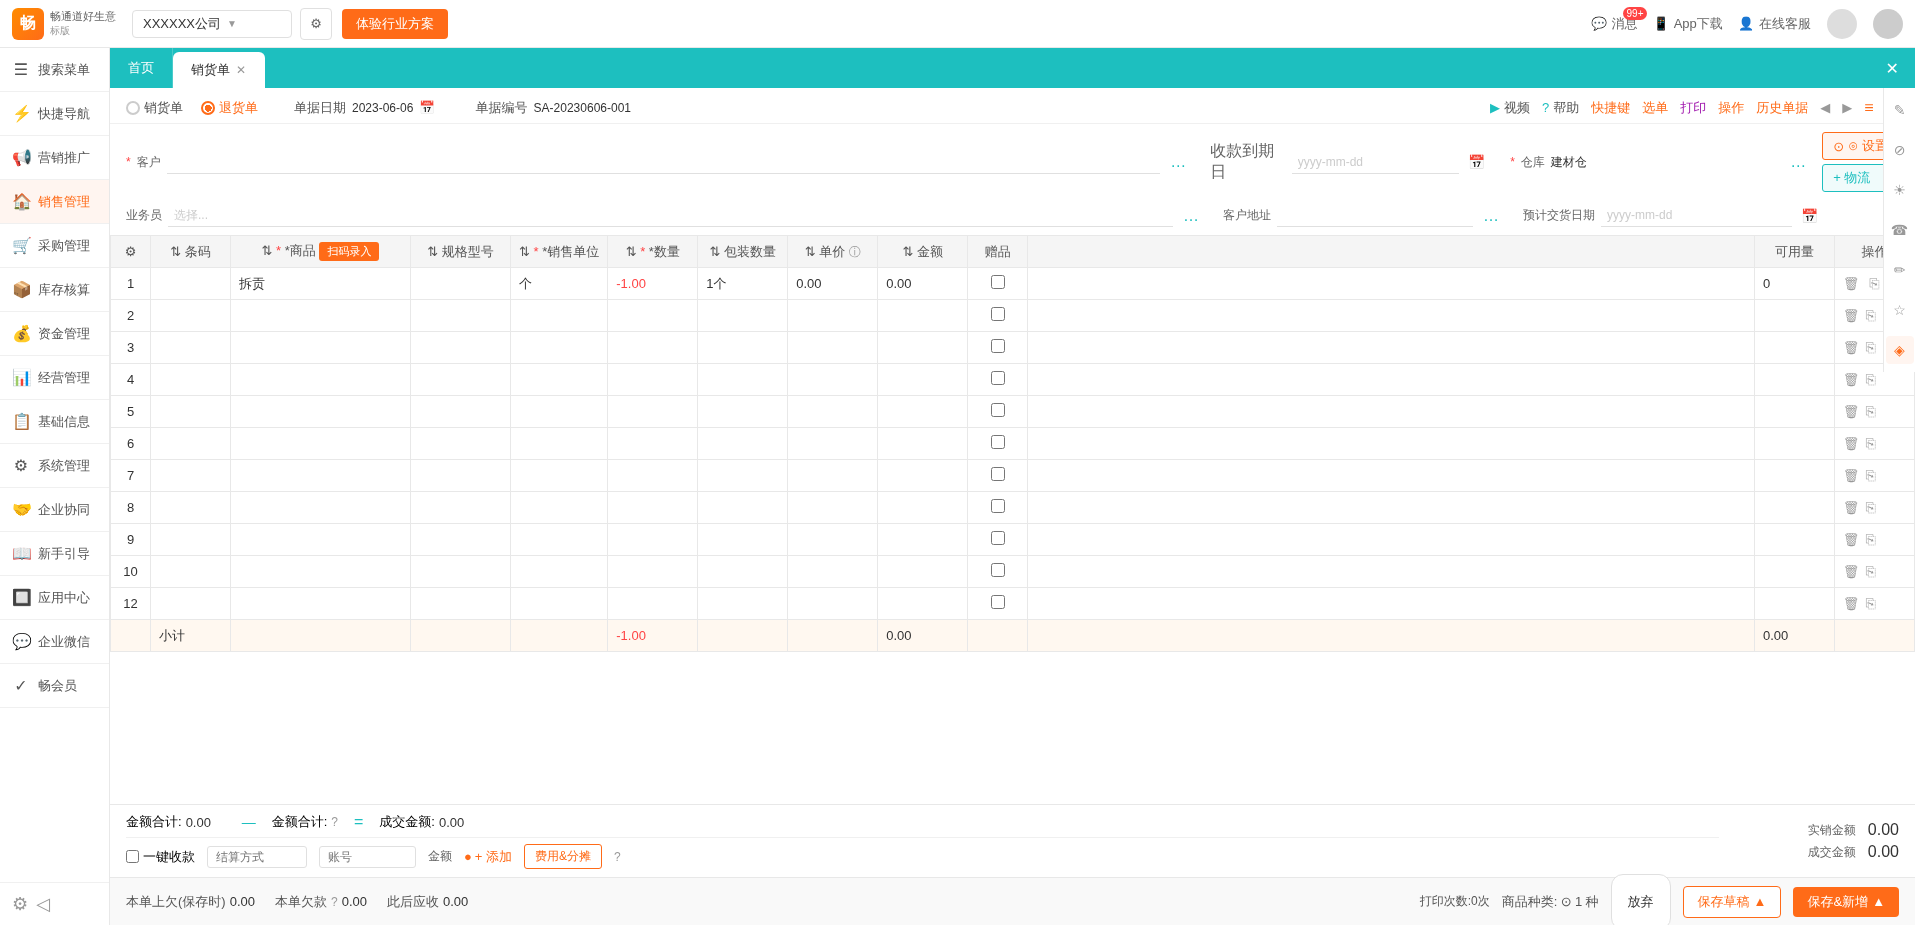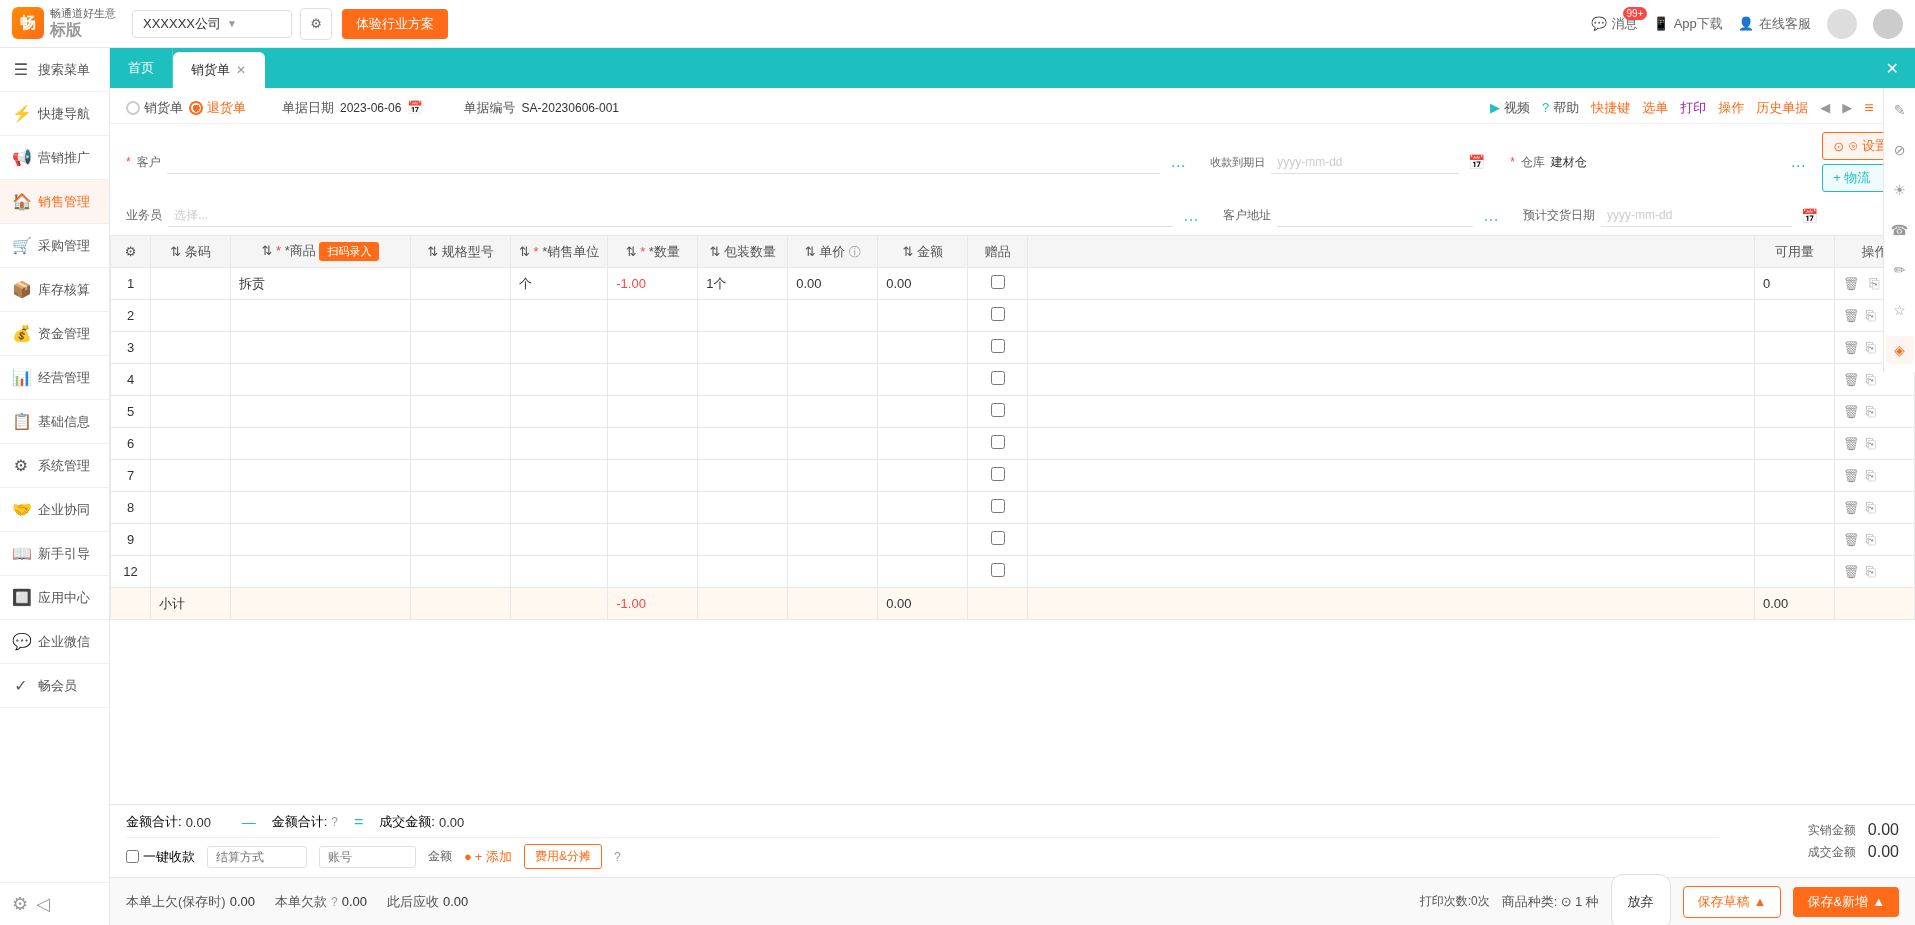--- a/index.html
+++ b/index.html
@@ -76,21 +76,21 @@
       margin-right: 16px;
     }
     .logo-icon {
       width: 32px; height: 32px;
       background: linear-gradient(135deg, #ff8c00, #ff6b18);
       border-radius: 6px;
       display: flex; align-items: center; justify-content: center;
       color: #fff; font-size: 16px; font-weight: bold;
     }
     .logo-text { font-size: 11px; color: #666; line-height: 1.3; }
-    .logo-subtitle { font-size: 16px; color: #999; font-weight: bold; }
+    .logo-subtitle { font-size: 10px; color: #999; }
 
     
     .sidebar {
       position: fixed;
       left: 0; top: 48px;
       width: 110px;
       height: calc(925px - 48px);
       background: #fff;
       border-right: 1px solid #e8e8e8;
       display: flex; flex-direction: column;
@@ -483,21 +483,21 @@
   </div>
 
   <div style="background:#fff; flex-shrink:0;">
 
     <div style="display:flex; align-items:center; padding:10px 16px 6px; border-bottom:1px solid #f0f0f0; gap:16px;">
       <div class="radio-group">
         <label class="radio-item">
           <span class="radio-circle"></span>
           <span>销货单</span>
         </label>
-        <label class="radio-item" style="">
+        <label class="radio-item" style="margin-left:12px;">
           <span class="radio-circle checked"></span>
           <span style="color:#ff6b18;">退货单</span>
         </label>
       </div>
 
       <div class="doc-meta">
         <div class="meta-field">
           <span>单据日期</span>
           <span class="meta-value" style="font-weight:500;">2023-06-06</span>
           <span class="calendar-icon">📅</span>
@@ -540,21 +540,21 @@
     </div>
 
     <div style="display:flex; padding:8px 16px; gap:0; align-items:center; position:relative;">
       <div style="flex:1; display:flex; align-items:center; gap:6px;">
         <span style="color:#ff4444; font-size:12px;">*</span>
         <span style="font-size:12px; color:#666;">客户</span>
         <input type="text" class="field-input" style="flex: 1 1 0%;">
         <span class="field-ellipsis">…</span>
       </div>
       <div style="width:300px; display:flex; align-items:center; gap:6px; padding-left:24px;">
-        <span style="font-size:11px; color:#666;">收款到期日</span>
+        <span style="font-size:16px; color:#666;">收款到期日</span>
         <input type="text" class="field-input" style="flex: 1 1 0%;" placeholder="yyyy-mm-dd">
         <span class="field-calendar">📅</span>
       </div>
       <div style="width:320px; display:flex; align-items:center; gap:6px; padding-left:24px;">
         <span style="color:#ff4444; font-size:12px;">*</span>
         <span style="font-size:12px; color:#666;">仓库</span>
         <span style="font-size:12px; color:#333; flex:1;">建材仓</span>
         <span class="field-ellipsis">…</span>
       </div>
 
@@ -783,20 +783,35 @@
             <td></td>
           <td></td>
             <td></td>
           <td class="checkbox-cell"><input type="checkbox" class="table-checkbox" style=""></td>
           <td></td>
             <td></td>
           <td><span style="cursor:pointer;color:#999;">🗑</span><span style="cursor:pointer;color:#999;margin-left:6px;">⎘</span></td>
         </tr>
         <tr>
           <td class="row-number">9</td>
+          <td></td>
+            <td></td>
+            <td></td>
+          <td></td>
+            <td></td>
+            <td></td>
+          <td></td>
+            <td></td>
+          <td class="checkbox-cell"><input type="checkbox" class="table-checkbox" style=""></td>
+          <td></td>
+            <td></td>
+          <td><span style="cursor:pointer;color:#999;">🗑</span><span style="cursor:pointer;color:#999;margin-left:6px;">⎘</span></td>
+        </tr>
+        <tr>
+          <td class="row-number">10</td>
           <td></td>
             <td></td>
             <td></td>
           <td></td>
             <td></td>
             <td></td>
           <td></td>
             <td></td>
           <td class="checkbox-cell"><input type="checkbox" class="table-checkbox" style=""></td>
           <td></td>

